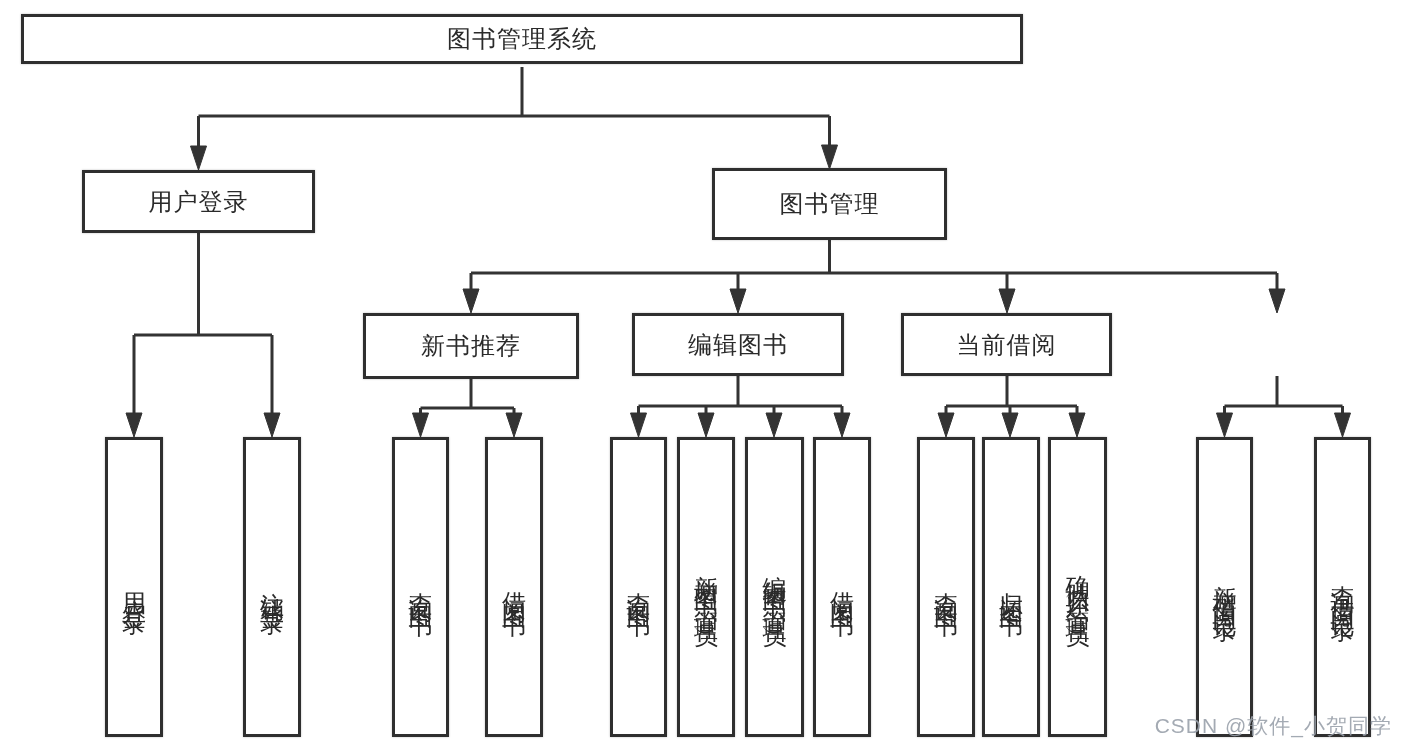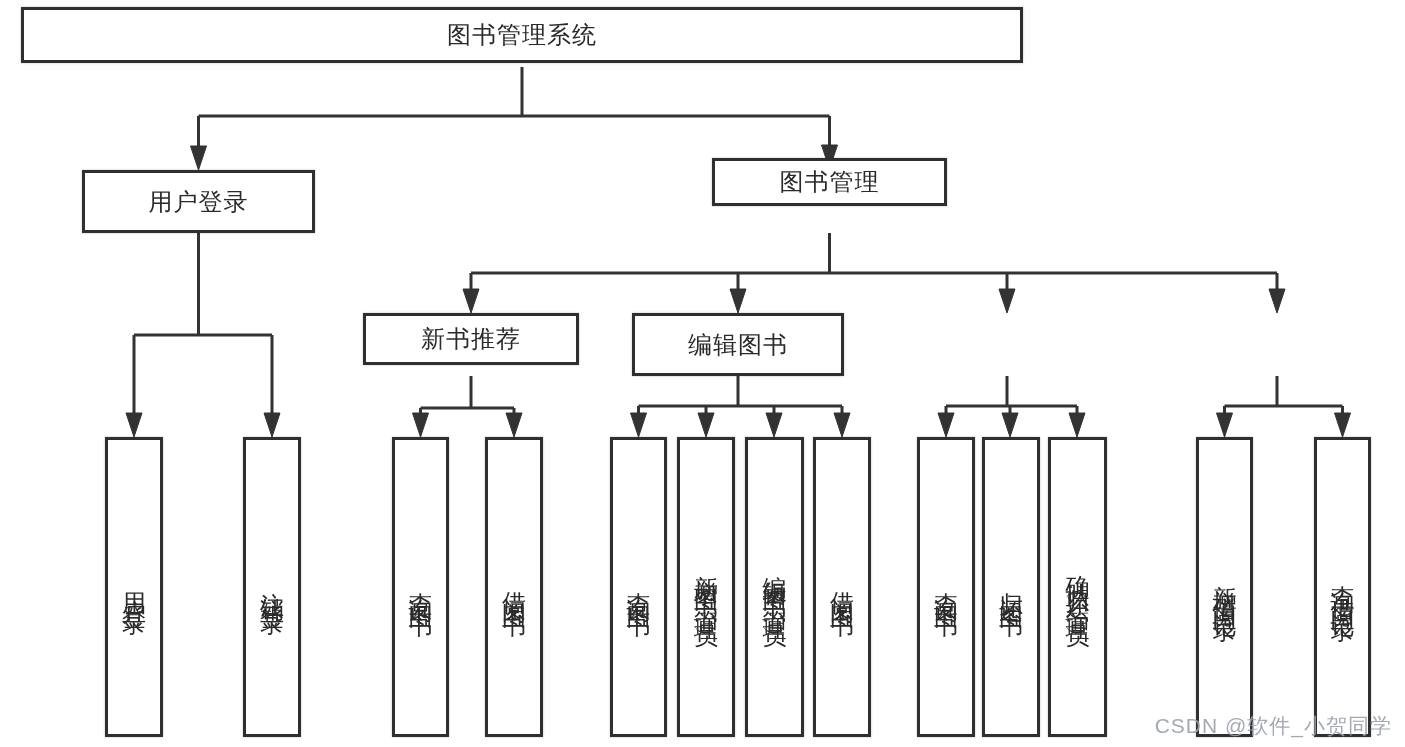--- a/index.html
+++ b/index.html
@@ -75,27 +75,28 @@
       <polygon points="1002,413 1018,413 1010,437"></polygon>
       <polygon points="1069,413 1085,413 1077,437"></polygon>
     </g>
     <g>
       <path d="M1277 376 V406 M1224.5 406 H1342.5 M1224.5 406 V415 M1342.5 406 V415"></path>
       <polygon points="1216.5,413 1232.5,413 1224.5,437"></polygon>
       <polygon points="1334.5,413 1350.5,413 1342.5,437"></polygon>
     </g>
   </svg>
 
-  <div class="node" style="left:21px;top:7px;width:1002px;height:56px">图书管理系统</div>
+  <div class="node" style="left:21px;top:14px;width:1002px;height:50px">图书管理系统</div>
 
   <div class="node" style="left:82px;top:170px;width:233px;height:63px">用户登录</div>
-  <div class="node" style="left:712px;top:158px;width:235px;height:48px">图书管理</div>
+  <div class="node" style="left:712px;top:168px;width:235px;height:72px">图书管理</div>
 
-  <div class="node" style="left:363px;top:313px;width:216px;height:52px">新书推荐</div>
+  <div class="node" style="left:363px;top:313px;width:216px;height:66px">新书推荐</div>
   <div class="node" style="left:632px;top:313px;width:212px;height:63px">编辑图书</div>
+  <div class="node" style="left:901px;top:313px;width:211px;height:63px">当前借阅</div>
 
   <div class="leaf" style="left:105px;width:58px">用户登录</div>
   <div class="leaf" style="left:243px;width:58px">注销登录</div>
 
   <div class="leaf" style="left:392px;width:57px">查询图书</div>
   <div class="leaf" style="left:485px;width:58px">借阅图书</div>
 
   <div class="leaf" style="left:610px;width:57px">查询图书</div>
   <div class="leaf" style="left:677px;width:58px">新增图书（管理员）</div>
   <div class="leaf" style="left:745px;width:59px">编辑图书（管理员）</div>

